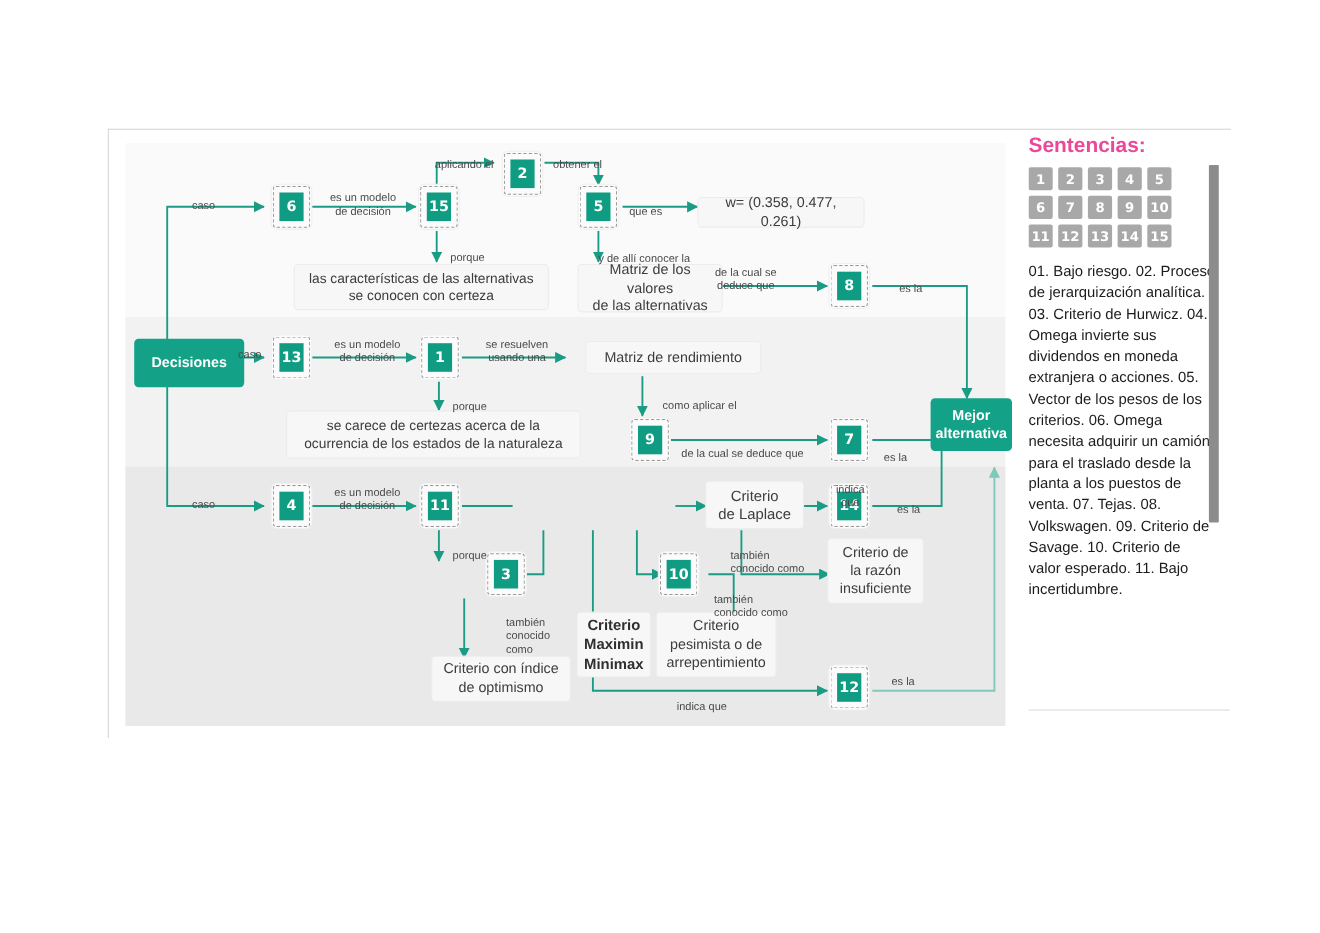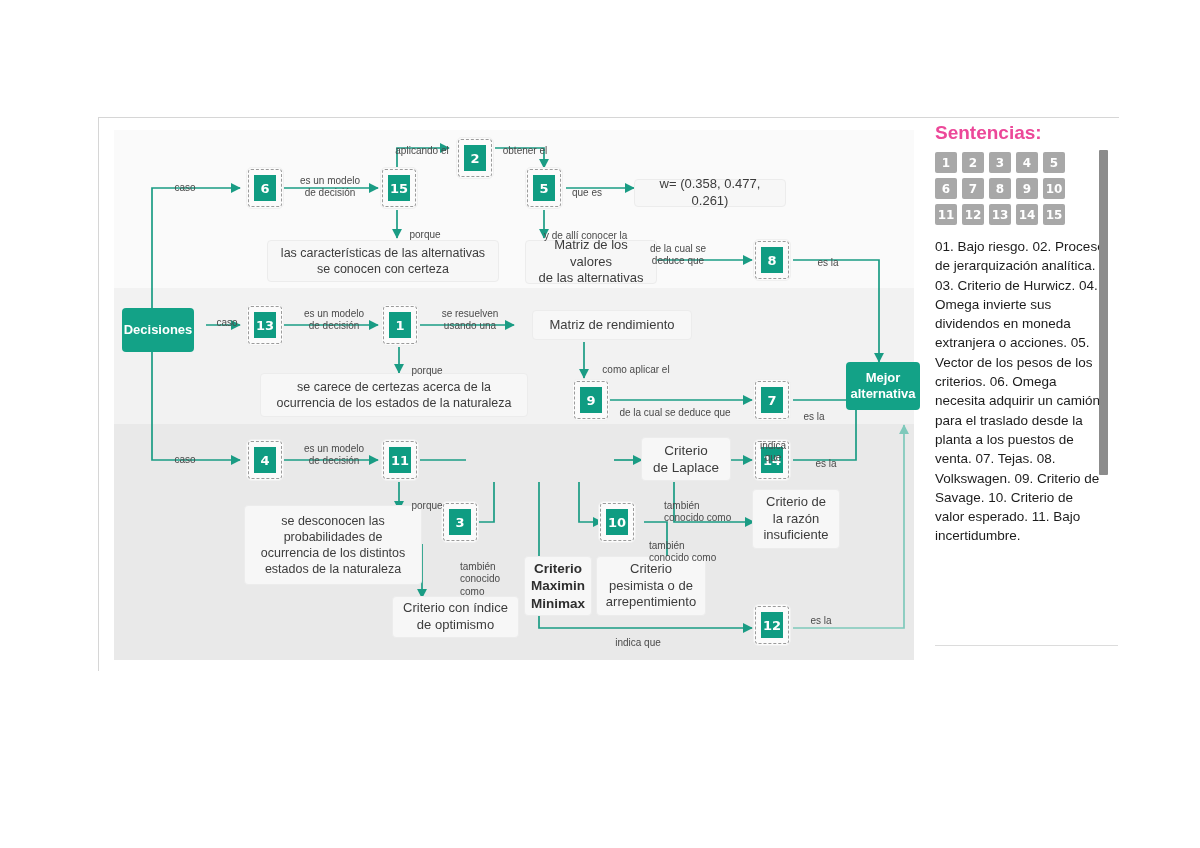--- a/index.html
+++ b/index.html
@@ -141,21 +141,21 @@
       <path d="M425,482 L425,498 L638,498" marker-end="url(#ah)"></path>
 
       <path d="M810,256 L810,256"></path>
     </g>
     <g fill="none" stroke="#7fc9bb" stroke-width="1.7">
 
       <path d="M679,498 L790,498 L790,295" marker-end="url(#ahl)"></path>
     </g>
   </svg>
 
-  <div class="node teal" style="left:122px;top:308px;width:72px;height:44px;">
+  <div class="node teal" style="left:122px;top:308px;width:100px;height:44px;">
     <span>Decisiones</span>
   </div>
 
   <div class="node teal" style="left:846px;top:362px;width:74px;height:48px;white-space:pre-line;">
     <span>Mejor
 alternativa</span>
   </div>
 
   <div class="node chip" style="left:246px;top:167px;">
     <div class="dash">
@@ -263,26 +263,20 @@
 
   <div class="node tbox" style="left:532px;top:310px;width:160px;height:30px;font-size:13px;">
     <span>Matriz de rendimiento</span>
   </div>
 
   <div class="node tbox" style="left:260px;top:373px;width:268px;height:44px;white-space:pre-line;text-align:center;">
     <span>se carece de certezas acerca de la
 ocurrencia de los estados de la naturaleza</span>
   </div>
 
-  <div class="node tbox" style="left:244px;top:505px;width:178px;height:80px;white-space:pre-line;">
-    <span>se desconocen las
-probabilidades de
-ocurrencia de los distintos
-estados de la naturaleza</span>
-  </div>
 
 
   <div class="node tbox" style="left:641px;top:437px;width:90px;height:44px;white-space:pre-line;font-size:13.5px;">
     <span>Criterio
 de Laplace</span>
   </div>
 
   <div class="node tbox" style="left:392px;top:596px;width:127px;height:42px;white-space:pre-line;font-size:13px;">
     <span>Criterio con índice
 de optimismo</span>

